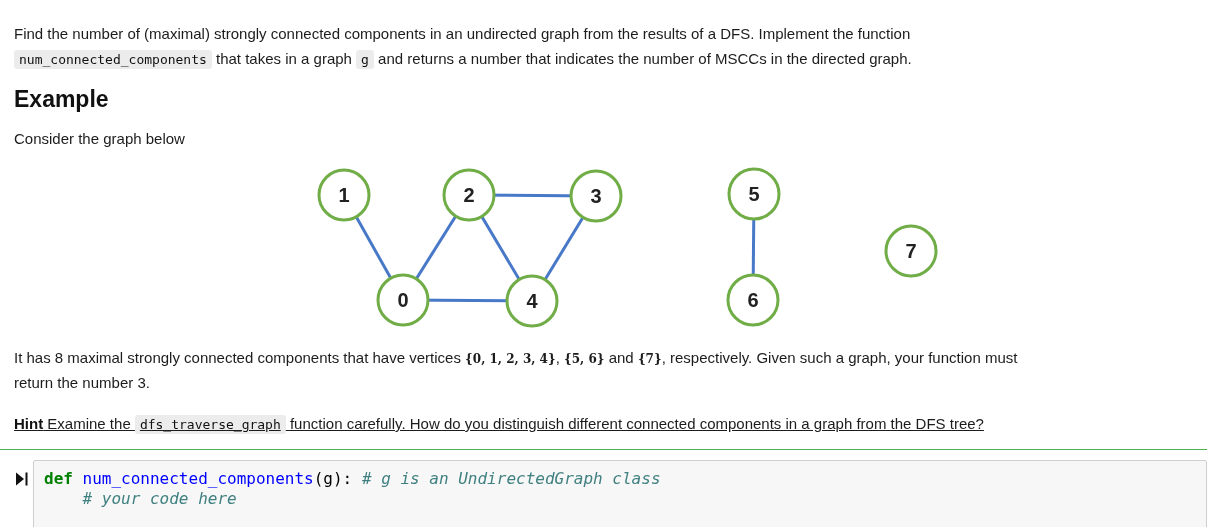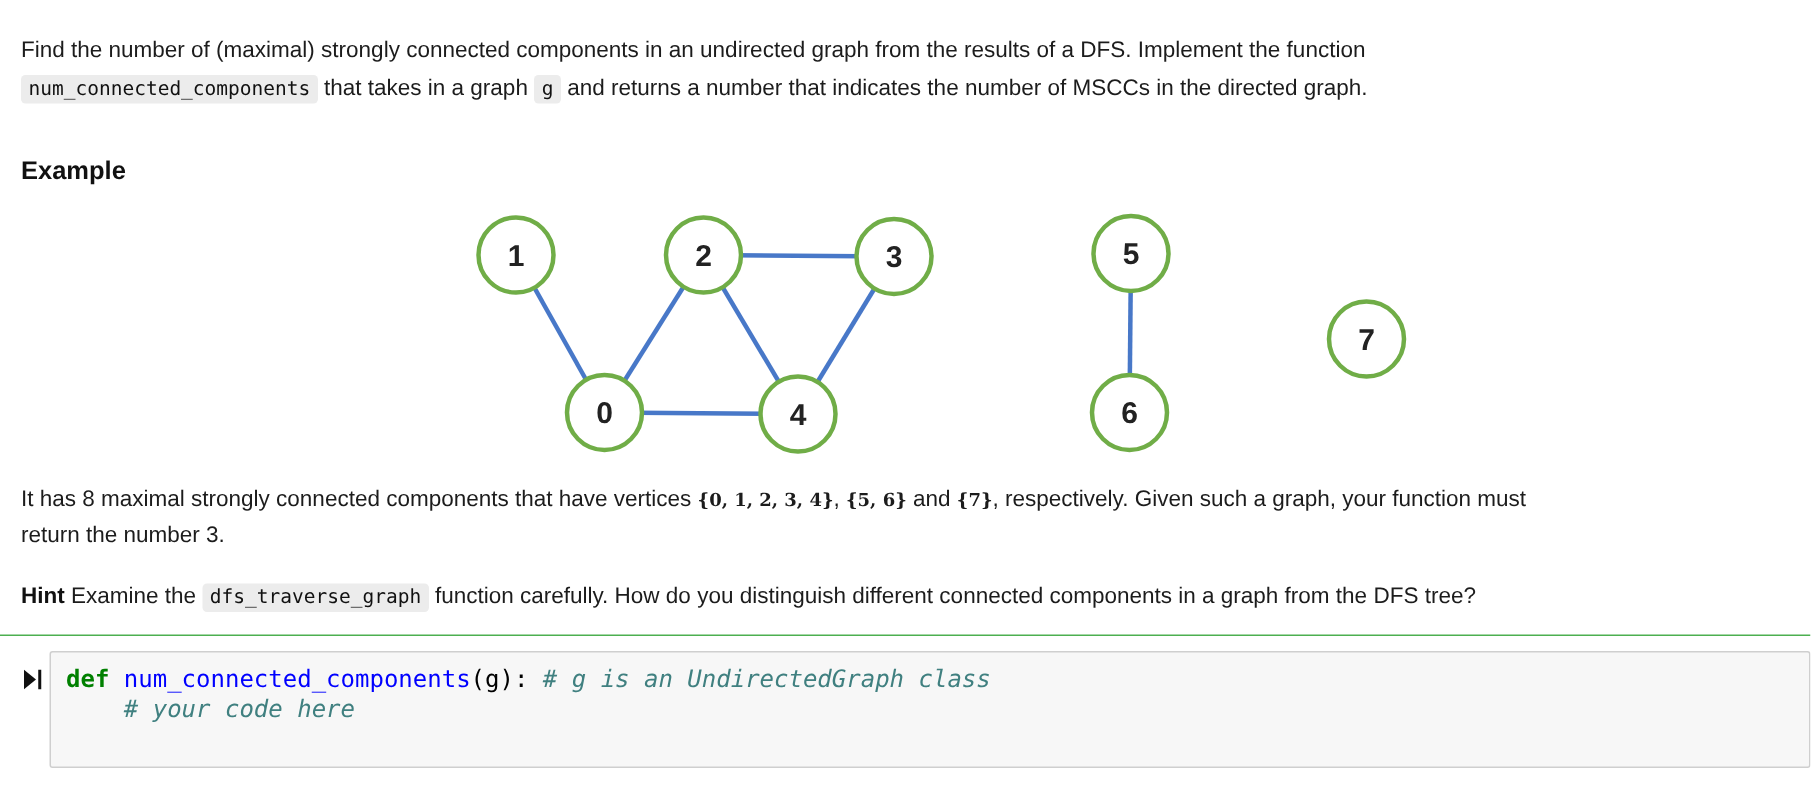--- a/index.html
+++ b/index.html
@@ -15,35 +15,35 @@
   .intro { line-height: 25px; }
   .inline-code {
     font-family: "DejaVu Sans Mono", monospace;
     font-size: 13px;
     background: #ececec;
     color: #111;
     padding: 2px 5px;
     border-radius: 3px;
   }
   h4.example-heading {
-    margin: 32px 0 0 0;
-    font-size: 17px; font-weight: bold; color: #111;
+    margin: 18px 0 0 0;
+    font-size: 23px; font-weight: bold; color: #111;
     line-height: 19px;
   }
   .caption { margin-top: 20px; line-height: 19px; }
 
   .graph-figure { margin: 11px 0 0 291px; width: 650px; height: 172px; }
 
   .result { margin-top: 15px; line-height: 24px; }
   .mathset {
     font-family: "DejaVu Serif", serif;
     font-size: 12px;
     font-weight: bold;
   }
-  .hint { margin-top: 18px; line-height: 21px; }
+  .hint { margin-top: 18px; line-height: 21px; text-decoration: underline; }
   .hint b { color: #111; }
 
   .cell-divider {
     margin-top: 14px;
     border: none;
     border-top: 1px solid #4caf50;
     height: 0;
   }
   .code-cell {
     margin-top: 10px;
@@ -79,20 +79,21 @@
 </head>
 <body>
 
 <main>
 
   <p class="intro"><span>Find the number of (maximal) strongly connected components in an undirected graph from the results of a DFS. Implement the function</span><br>
     <code class="inline-code">num_connected_components</code><span> that takes in a graph </span><code class="inline-code">g</code><span> and returns a number that indicates the number of MSCCs in the directed graph.</span></p>
 
   <h4 class="example-heading">Example</h4>
 
+  <p class="caption">Consider the graph below</p>
 
   <div class="graph-figure">
     <svg id="graph-svg" width="650" height="172" viewBox="0 0 650 172" xmlns="http://www.w3.org/2000/svg">
         <line x1="39" y1="36" x2="98" y2="141" stroke="#4878c8" stroke-width="3"></line>
         <line x1="164" y1="36" x2="98" y2="141" stroke="#4878c8" stroke-width="3"></line>
         <line x1="164" y1="36" x2="291" y2="37" stroke="#4878c8" stroke-width="3"></line>
         <line x1="164" y1="36" x2="227" y2="142" stroke="#4878c8" stroke-width="3"></line>
         <line x1="291" y1="37" x2="227" y2="142" stroke="#4878c8" stroke-width="3"></line>
         <line x1="98" y1="141" x2="227" y2="142" stroke="#4878c8" stroke-width="3"></line>
         <line x1="449" y1="35" x2="448" y2="141" stroke="#4878c8" stroke-width="3"></line>

